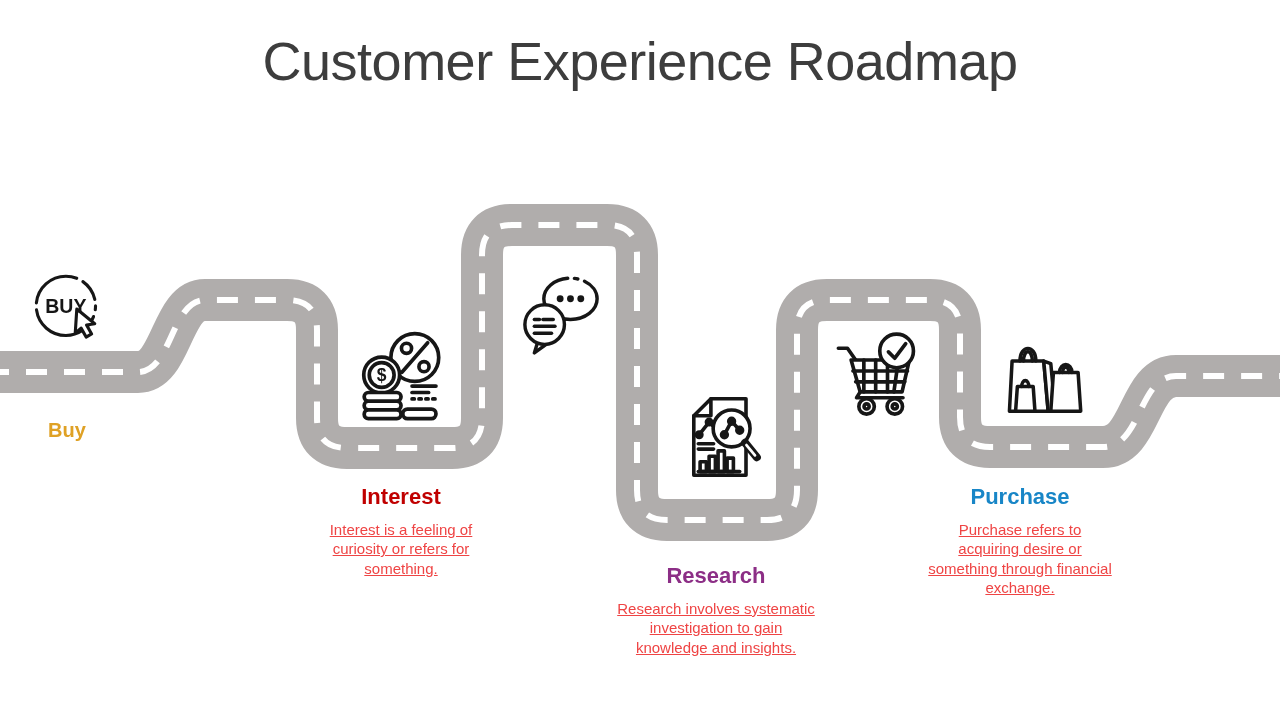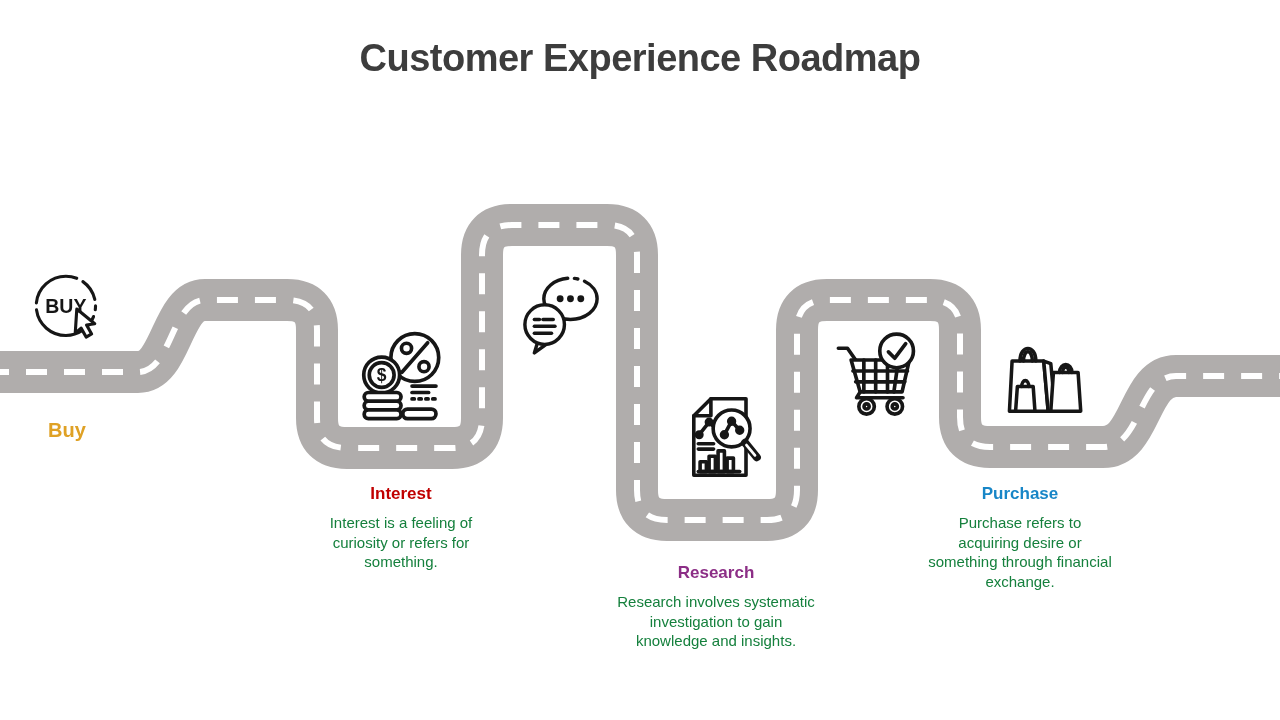--- a/index.html
+++ b/index.html
@@ -1,30 +1,30 @@
 <!DOCTYPE html>
 <html><head>
 <meta charset="utf-8">
 <style>
   html,body{margin:0;padding:0;background:#fff;}
   .slide{
     position:relative;width:1280px;height:720px;overflow:hidden;background:#ffffff;
     font-family:"Liberation Sans",sans-serif;
   }
   .title{
-    position:absolute;top:37px;left:0;right:0;text-align:center;
-    font-size:38px;font-weight:bold;letter-spacing:-0.5px;
+    position:absolute;top:30px;left:0;right:0;text-align:center;
+    font-size:54px;font-weight:normal;letter-spacing:-0.5px;
   }
   .road-layer{position:absolute;left:0;top:0;}
   .icon{position:absolute;}
   .icon svg{display:block;width:100%;height:100%;}
   .stage-text{position:absolute;text-align:center;}
-  .stage-label{font-size:17px;font-weight:bold;line-height:1.25;}
+  .stage-label{font-size:22px;font-weight:bold;line-height:1.25;}
   .stage-label.big{font-size:20px;}
-  .stage-desc{margin-top:9px;font-size:15px;line-height:19.5px;color:#15803d;}
+  .stage-desc{margin-top:9px;font-size:15px;line-height:19.5px;color:#ef4444;text-decoration:underline;}
   .ic{stroke:#161616;stroke-width:4;fill:none;stroke-linecap:round;stroke-linejoin:round;}
 </style>
 </head>
 <body>
 
 <div class="slide">
 
   <svg class="road-layer" width="1280" height="720" viewBox="0 0 1280 720">
     <path d="M -12 372 H 138 C 172 372 171 300 205 300 H 287 Q 317 300 317 330 V 418 Q 317 448 347 448 H 452 Q 482 448 482 418 V 255 Q 482 225 512 225 H 607 Q 637 225 637 255 V 490 Q 637 520 667 520 H 767 Q 797 520 797 490 V 330 Q 797 300 827 300 H 930 Q 960 300 960 330 V 417 Q 960 447 990 447 H 1103 C 1142 447 1138 376 1176 376 H 1292" fill="none" stroke-width="42" stroke-linejoin="round" stroke="#b0adac"></path>
     <path d="M -12 372 H 138 C 172 372 171 300 205 300 H 287 Q 317 300 317 330 V 418 Q 317 448 347 448 H 452 Q 482 448 482 418 V 255 Q 482 225 512 225 H 607 Q 637 225 637 255 V 490 Q 637 520 667 520 H 767 Q 797 520 797 490 V 330 Q 797 300 827 300 H 930 Q 960 300 960 330 V 417 Q 960 447 990 447 H 1103 C 1142 447 1138 376 1176 376 H 1292" fill="none" stroke-width="6" stroke-dasharray="21 17" stroke="#ffffff"></path>

